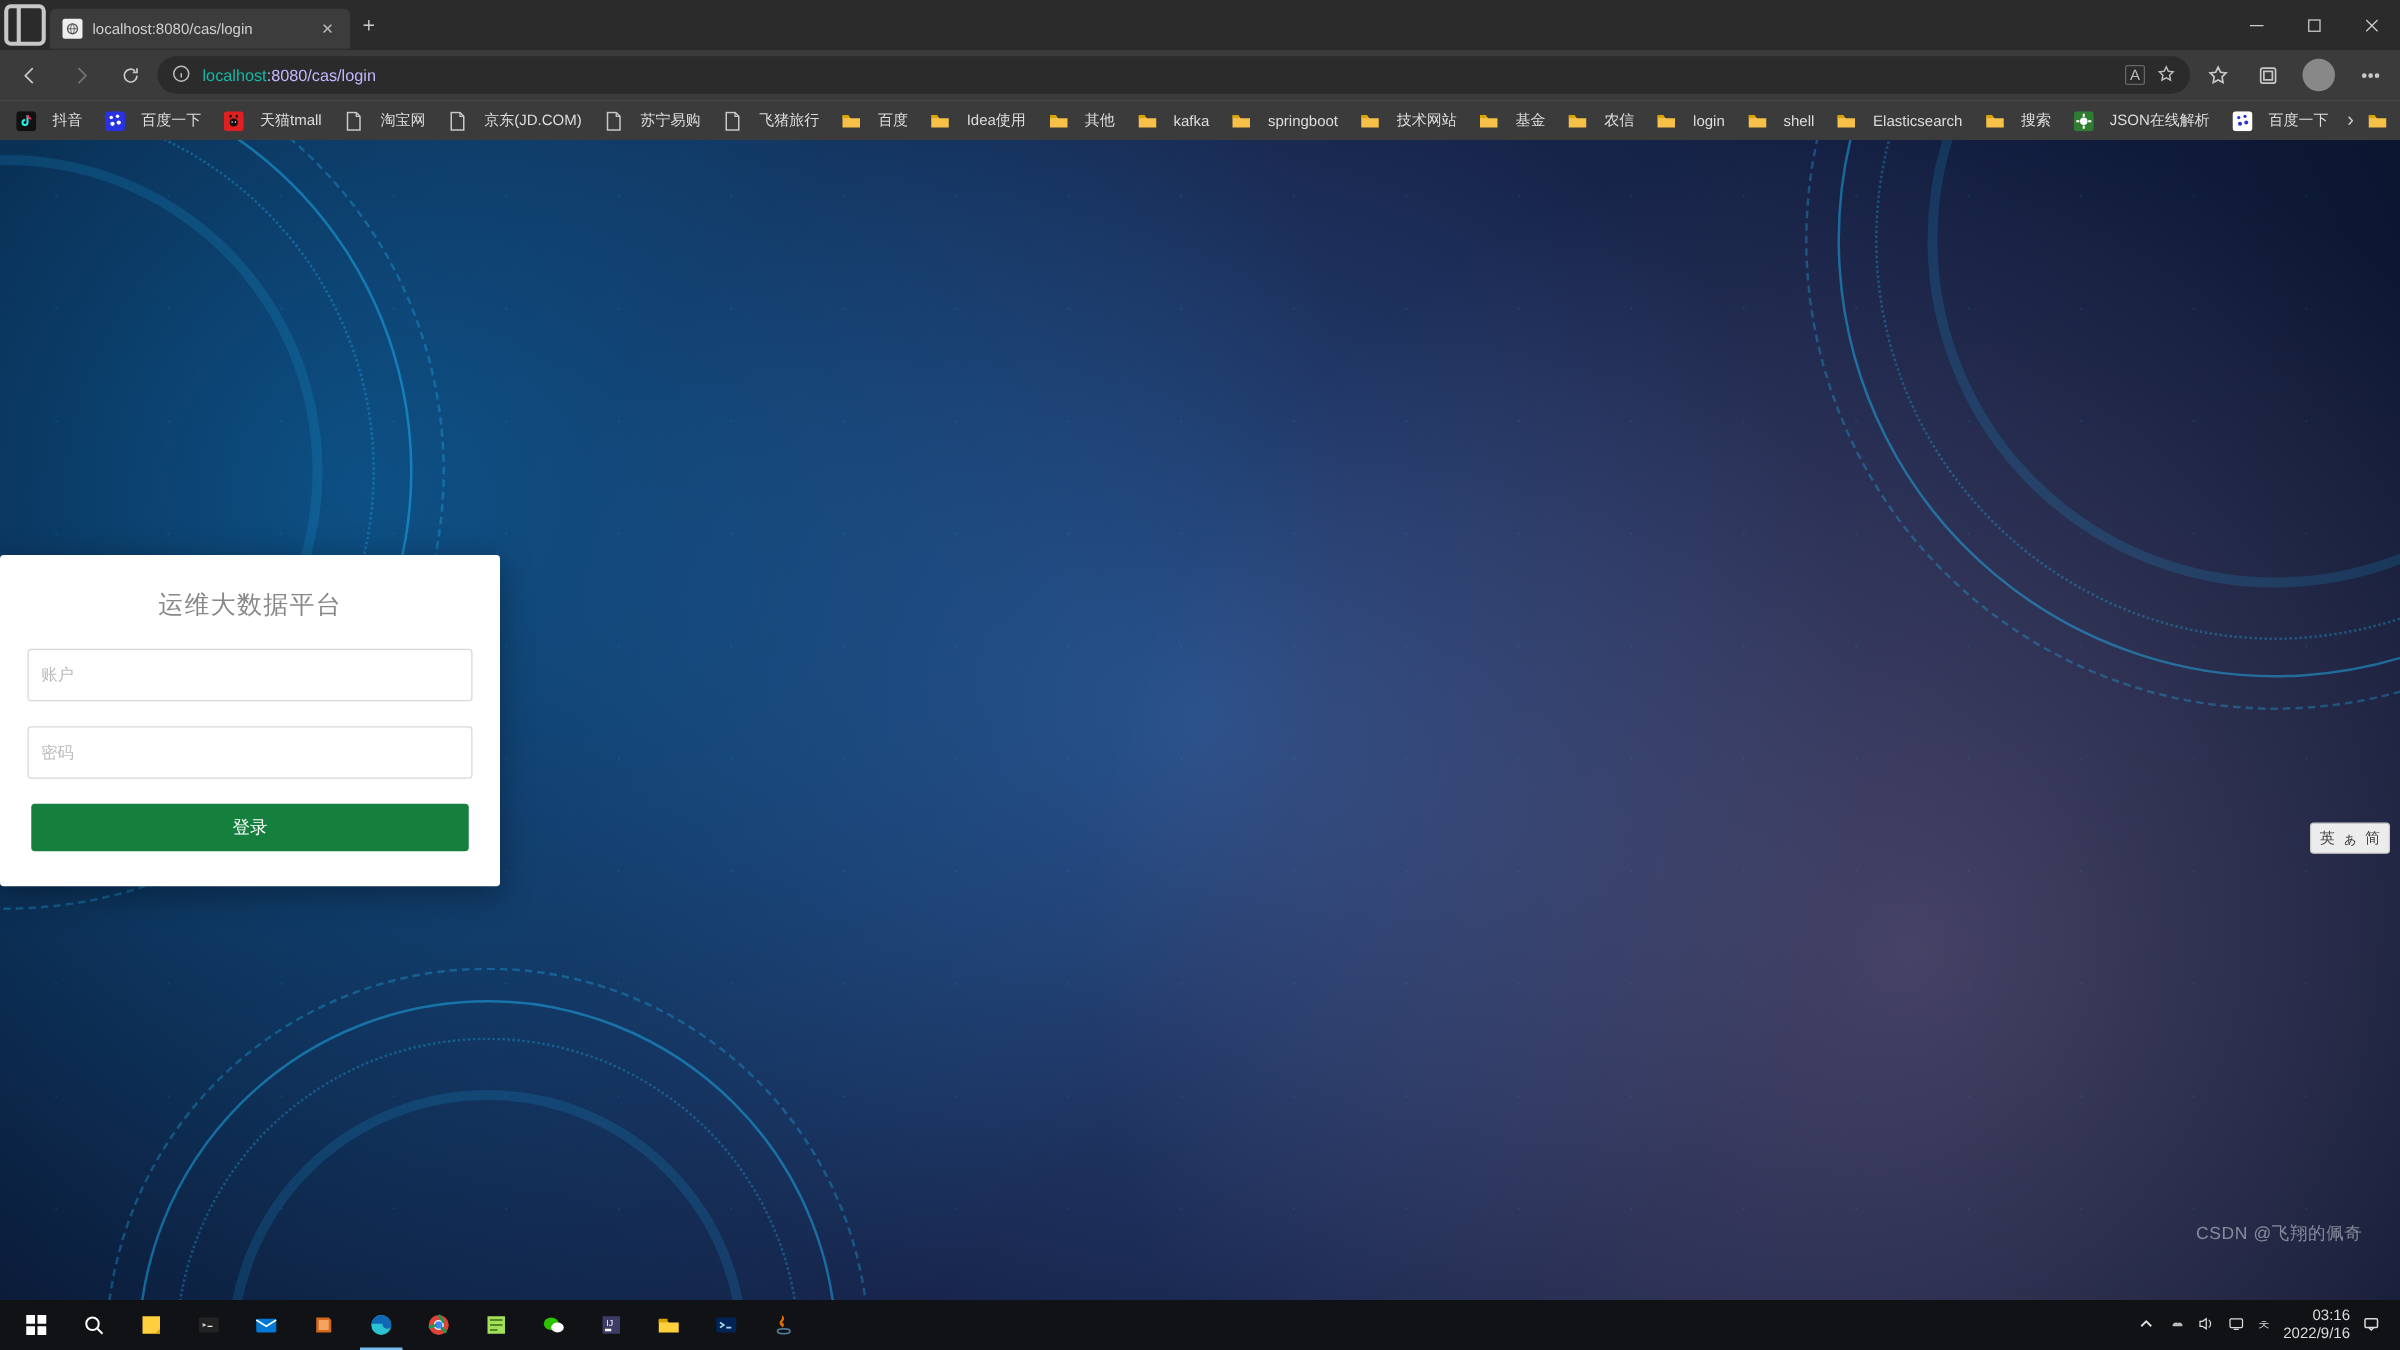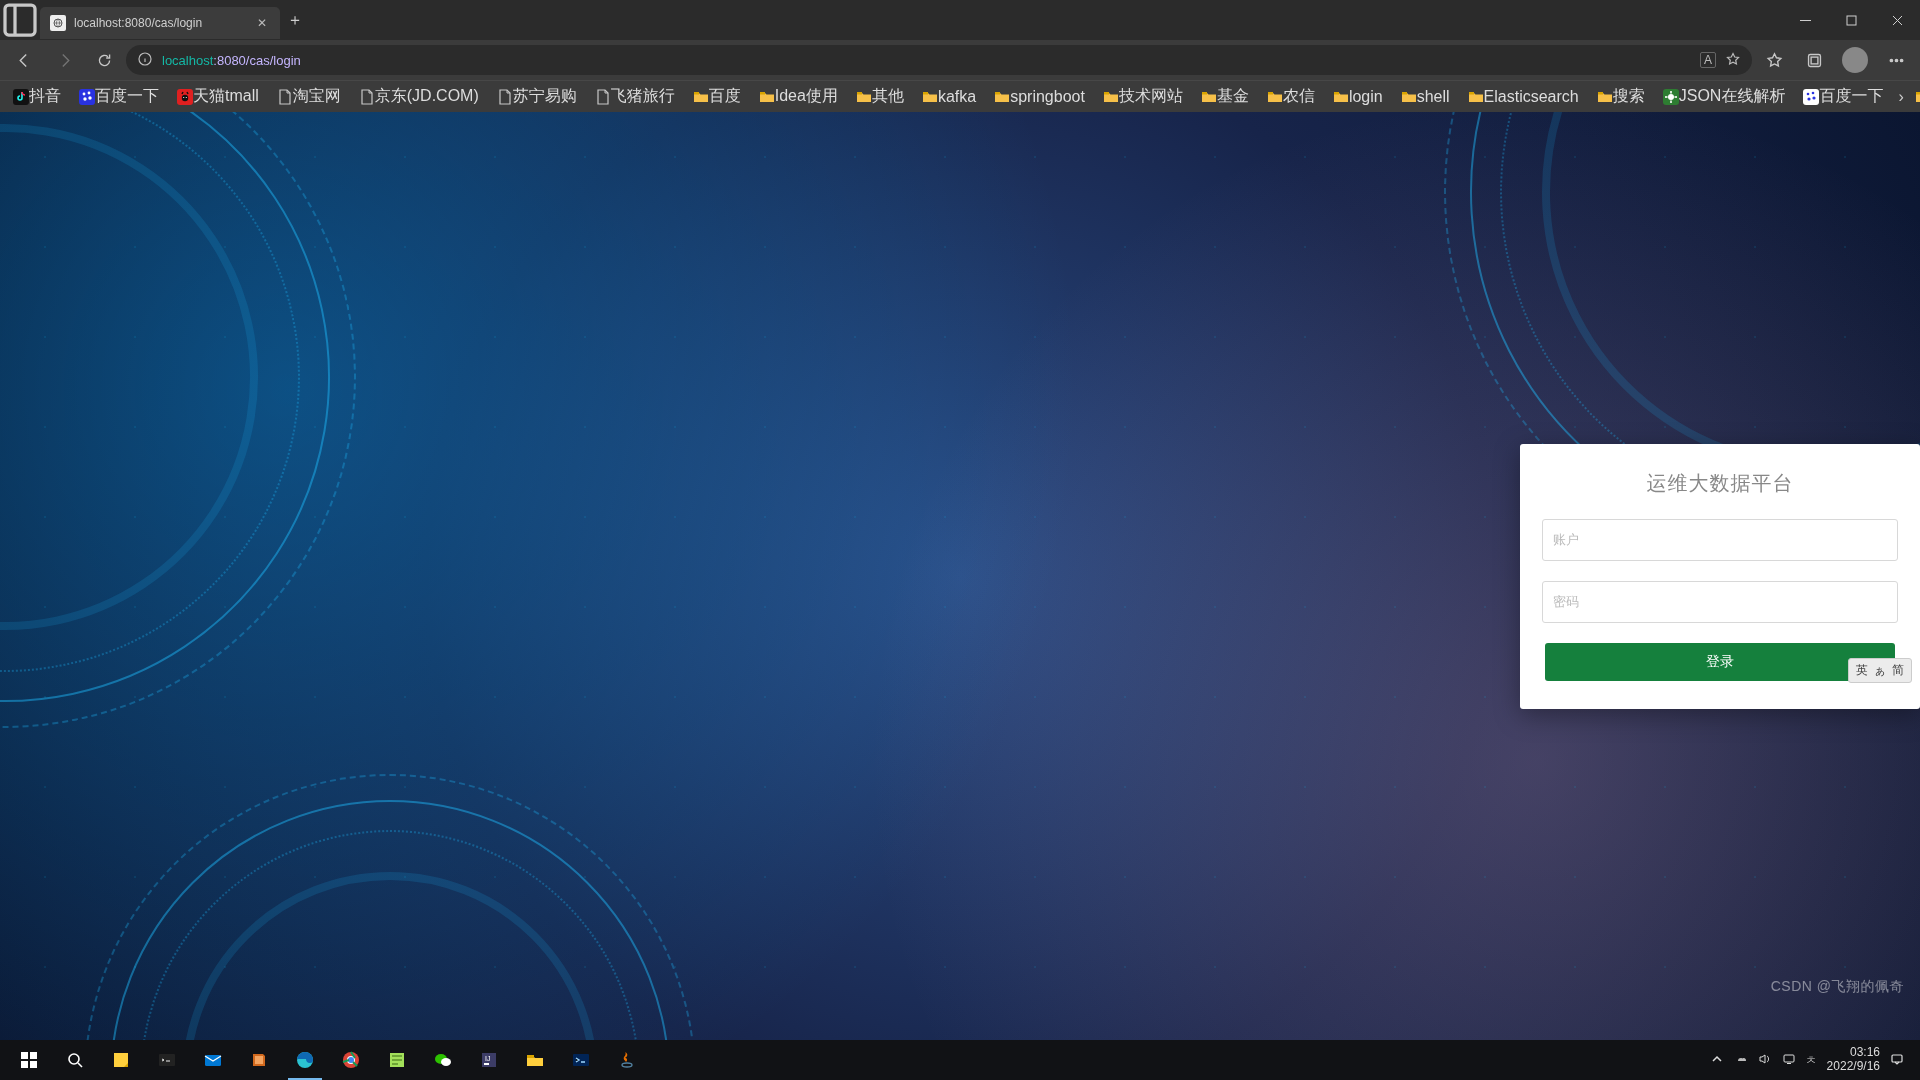--- a/index.html
+++ b/index.html
@@ -22,34 +22,34 @@
 .toolbar { height: 40px; background: #3b3b3b; display: flex; align-items: center; padding: 0 6px; gap: 4px; }
 .tbtn { width: 36px; height: 32px; display: flex; align-items: center; justify-content: center; color: #c8c8c8; border-radius: 4px; }
 .tbtn svg { width: 17px; height: 17px; stroke: #c8c8c8; stroke-width: 1.6; fill: none; }
 .addr { flex: 1; height: 30px; background: #2b2b2b; border-radius: 15px; display: flex; align-items: center; padding: 0 12px; gap: 10px; color: #bdbdbd; font-size: 13px; }
 .addr svg { width: 14px; height: 14px; }
 .addr-text { flex: 1; }
 .host { color: #14b8a6; }
 .avatar { width: 26px; height: 26px; border-radius: 50%; background: #888; margin: 0 6px; }
 
 .bookmarks { height: 32px; background: #3b3b3b; border-top: 1px solid #474747; display: flex; align-items: center; padding: 0 6px; gap: 4px; overflow: hidden; }
-.bm { display: flex; align-items: center; gap: 0; padding: 4px 7px; color: #ddd; font-size: 16px; border-radius: 3px; white-space: nowrap; text-align: center; }
+.bm { display: flex; align-items: center; gap: 13px; padding: 4px 7px; color: #ddd; font-size: 12px; border-radius: 3px; white-space: nowrap; text-align: center; }
 .bm-icon { width: 16px; height: 16px; display: flex; align-items: center; justify-content: center; }
 .bm-spacer { flex: 1; }
 .bm-arrow { width: 24px; text-align: center; color: #ccc; }
 
 
 .page {
   position: relative;
   height: calc(100% - 152px);
   background:
     radial-gradient(circle at 80% 70%, rgba(210,160,190,0.25), rgba(0,0,0,0) 40%),
     radial-gradient(circle at 15% 30%, rgba(0,170,255,0.35), rgba(0,0,0,0) 45%),
     radial-gradient(circle at 50% 50%, #2b4d86 0%, #17244a 50%, #0b1631 100%);
-  display: flex; align-items: center; justify-content: flex-end;
+  display: flex; align-items: center; justify-content: flex-start;
   overflow: hidden;
 }
 .tech-ring { position: absolute; border-radius: 50%; border: 2px solid rgba(30,190,255,.45); pointer-events: none; }
 .tech-ring::before, .tech-ring::after { content: ""; position: absolute; inset: -28px; border-radius: 50%; border: 2px dashed rgba(30,190,255,.3); }
 .tech-ring::after { inset: 28px; border-style: dotted; }
 .ring-inner { position: absolute; inset: 70px; border-radius: 50%; border: 8px solid rgba(30,190,255,.15); }
 .r1 { width: 700px; height: 700px; top: -270px; right: -250px; transform: rotate(18deg); }
 .r2 { width: 650px; height: 650px; top: -60px; left: -320px; transform: rotate(-12deg); }
 .r3 { width: 560px; height: 560px; bottom: -320px; left: 110px; }
 .dotfield { position: absolute; inset: 0; pointer-events: none;
@@ -68,21 +68,21 @@
 
 .taskbar { position: absolute; bottom: 0; left: 0; right: 0; height: 40px; background: #111215; display: flex; align-items: center; padding: 0 6px; }
 .taskbtn { width: 46px; height: 40px; display: flex; align-items: center; justify-content: center; color: #fff; position: relative; }
 .taskbtn.active::after { content: ""; position: absolute; bottom: 0; left: 6px; right: 6px; height: 2px; background: #76b9ed; }
 .taskbtn svg { width: 20px; height: 20px; }
 .task-spacer { flex: 1; }
 .tray { display: flex; align-items: center; gap: 10px; color: #ddd; font-size: 12px; padding-right: 10px; }
 .tray .clock { text-align: right; line-height: 1.15; }
 .tray svg { width: 14px; height: 14px; }
 
-.watermark { position: absolute; right: 16px; bottom: 44px; color: rgba(255,255,255,.45); font-size: 14px; letter-spacing:.5px; pointer-events: none; }
+.watermark { position: absolute; right: 30px; bottom: 44px; color: rgba(255,255,255,.45); font-size: 14px; letter-spacing:.5px; pointer-events: none; }
 </style>
 </head>
 <body>
 
 <div class="titlebar">
   <div class="tab-well">
     <div class="tab-panel-btn">
       <svg viewBox="0 0 16 16" fill="none" stroke="#c8c8c8" stroke-width="1.3">
           <rect x="2" y="2" width="12" height="12" rx="1.5"></rect>
           <line x1="6" y1="2" x2="6" y2="14"></line>

